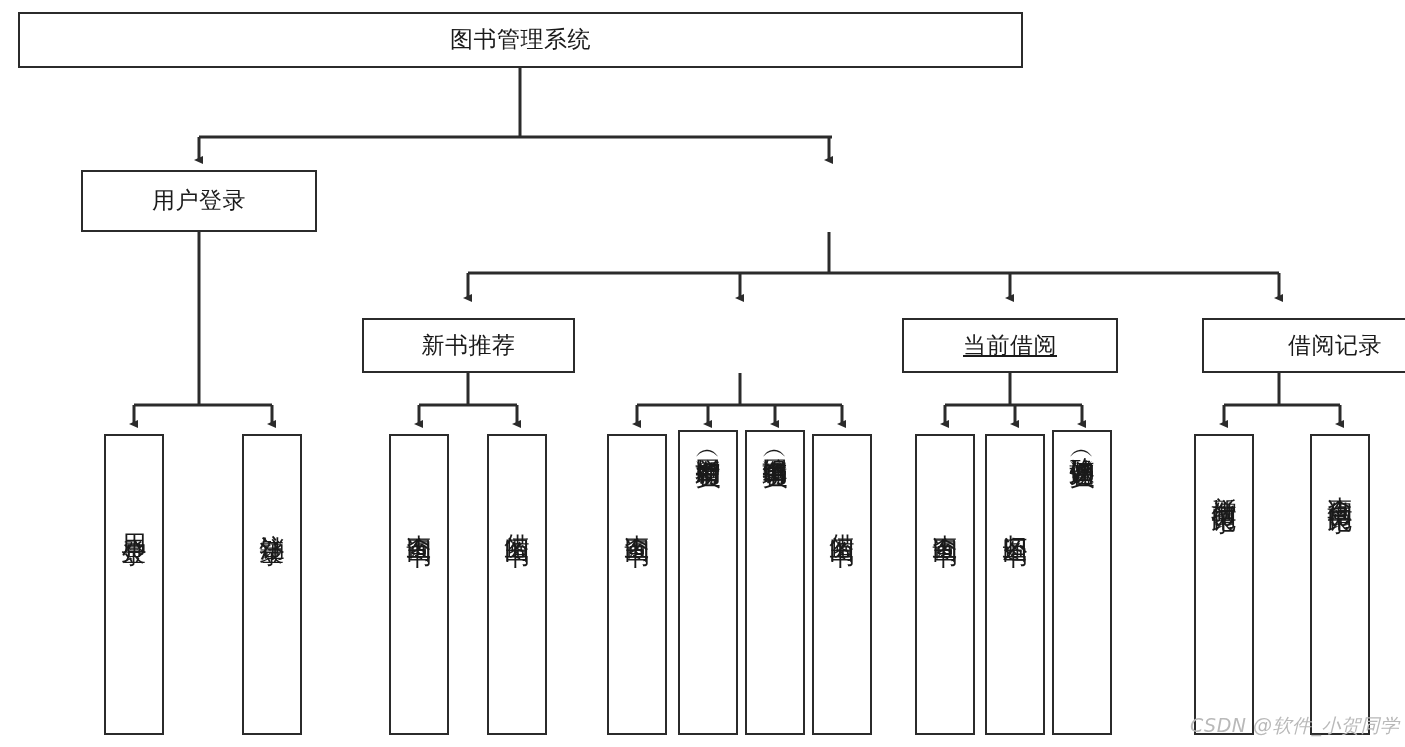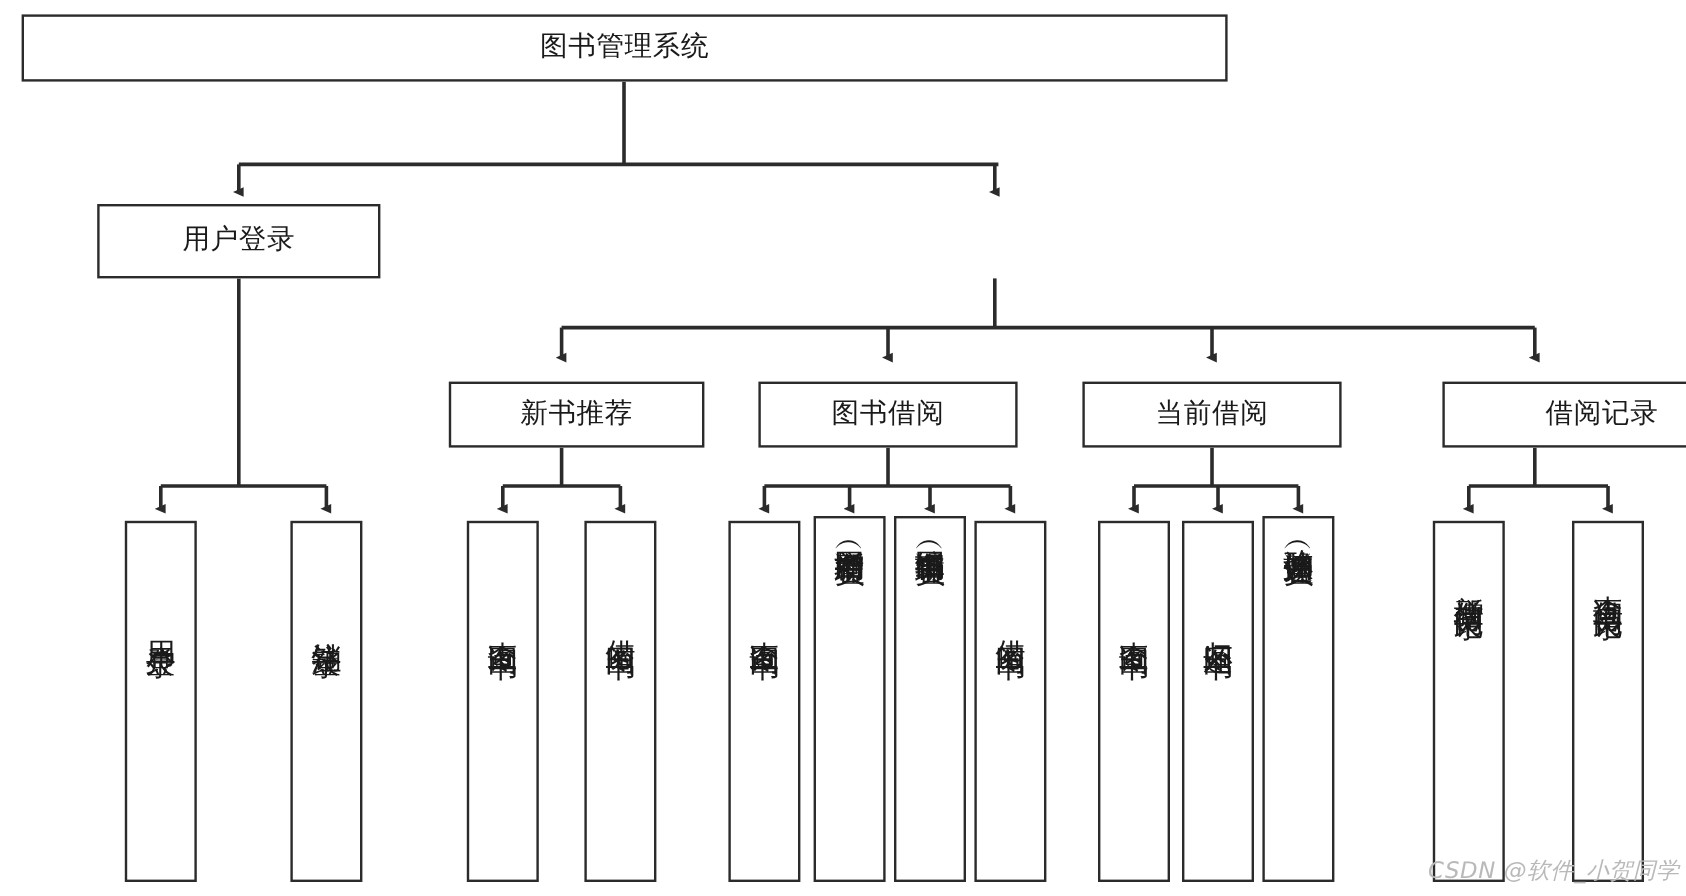--- a/index.html
+++ b/index.html
@@ -133,27 +133,24 @@
   </svg>
 
   <div class="node horiz" style="left:18px; top:12px; width:1005px; height:56px;">
     <span class="lbl">图书管理系统</span>
   </div>
 
   <div class="node horiz" style="left:81px; top:170px; width:236px; height:62px;">
     <span class="lbl">用户登录</span>
   </div>
 
-  <div class="node horiz" style="left:374px; top:318px; width:213px; height:55px;justify-content:center;">
+  <div class="node horiz" style="left:362px; top:318px; width:213px; height:55px;justify-content:center;">
     <span class="lbl">新书推荐</span>
   </div>
-  <div class="node horiz" style="left:632px; top:318px; width:216px; height:55px;">
-    <span class="lbl">图书借阅</span>
-  </div>
-  <div class="node horiz" style="left:902px; top:318px; width:216px; height:55px;">
+  <div class="node horiz" style="left:902px; top:318px; width:216px; height:55px;text-decoration:underline;">
     <span class="lbl">当前借阅</span>
   </div>
   <div class="node horiz" style="left:1202px; top:318px; width:218px; height:55px;padding-left:48px;">
     <span class="lbl">借阅记录</span>
   </div>
 
   <div class="node vert" style="left:104px; top:434px; width:60px; height:301px; padding-top:78px;">
     <span class="lbl">用户登录</span>
   </div>
   <div class="node vert" style="left:242px; top:434px; width:60px; height:301px; padding-top:78px;">

